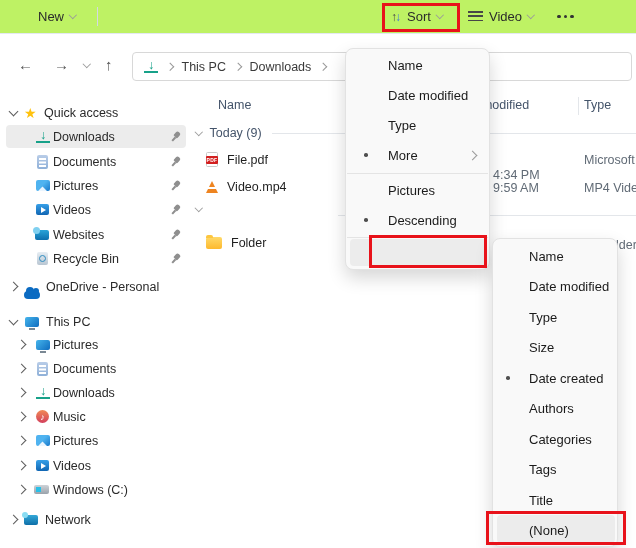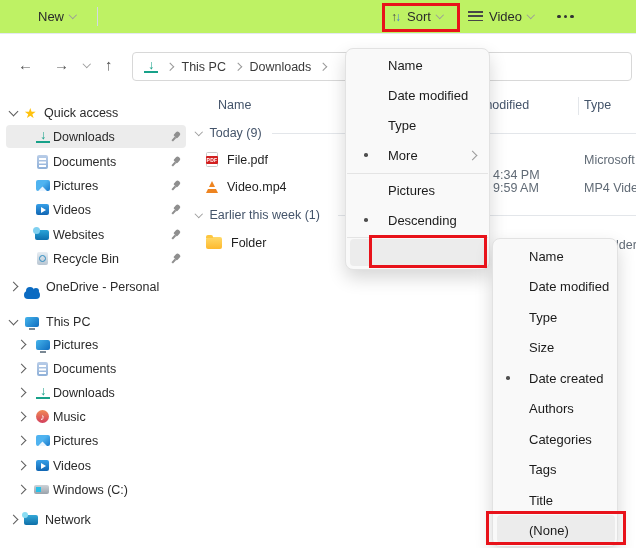--- a/index.html
+++ b/index.html
@@ -247,21 +247,20 @@
 
   <div class="frow z1" style="left:206px;top:180px">
     <span class="i-vlc"></span>
     <span>Video.mp4</span>
   </div>
   <span class="fmeta z1" style="left:493px;top:181px">9:59 AM</span>
   <span class="fmeta z1" style="left:584px;top:181px">MP4 Video</span>
 
   <div class="grp-label z1" style="left:196px;top:208px">
     <span class="chv down sm lite"></span>
-    <span>Earlier this week (1)</span>
   </div>
   <div class="grule z1" style="left:338px;top:215px;width:298px"></div>
 
   <div class="frow z1" style="left:206px;top:236px">
     <span class="i-folder"></span>
     <span>Folder</span>
   </div>
   <span class="fmeta z1" style="left:582px;top:238px">File folder</span>
 
   <div class="menu z10" style="left:345px;top:48px;width:145px;height:222px">

